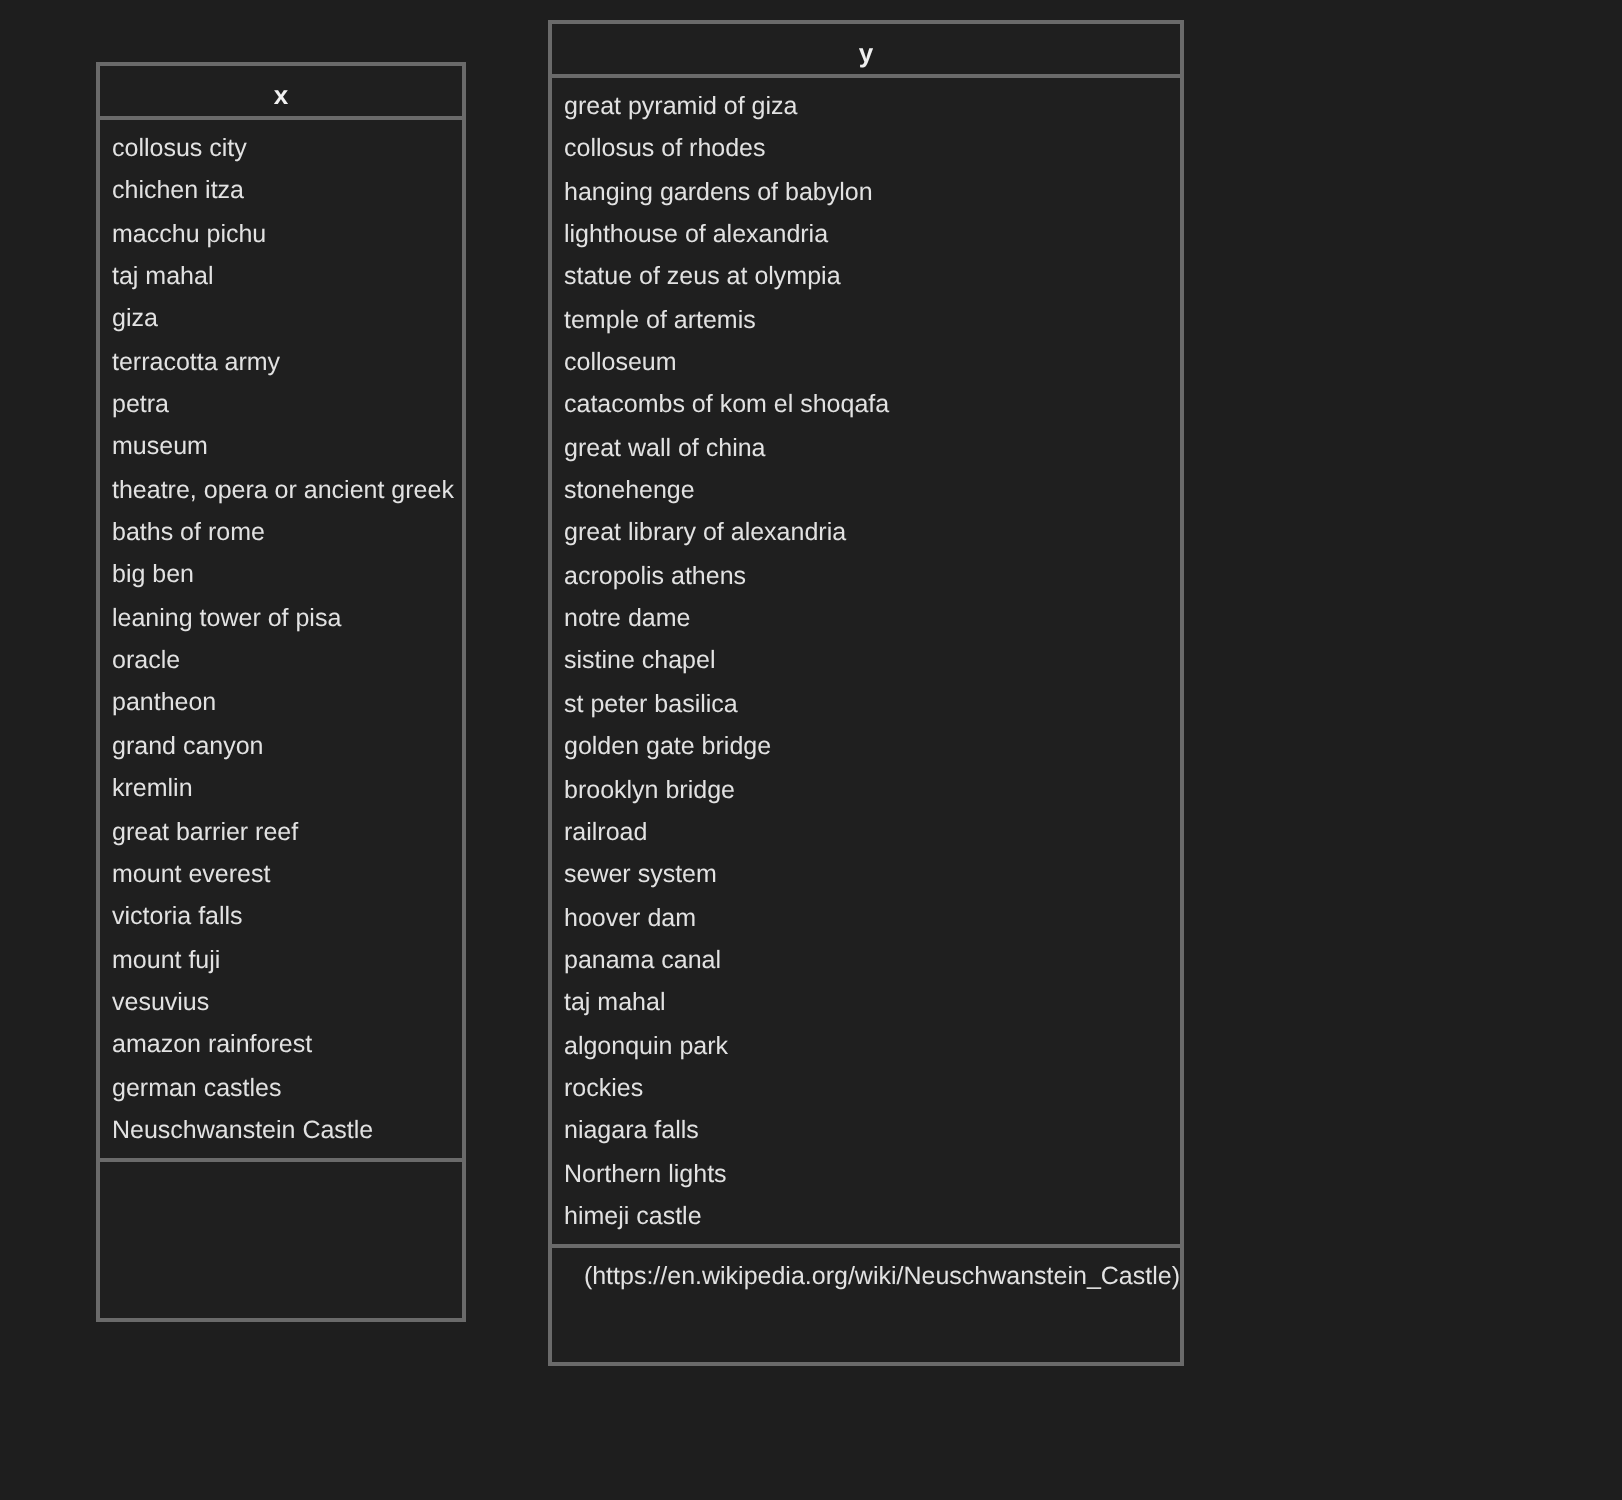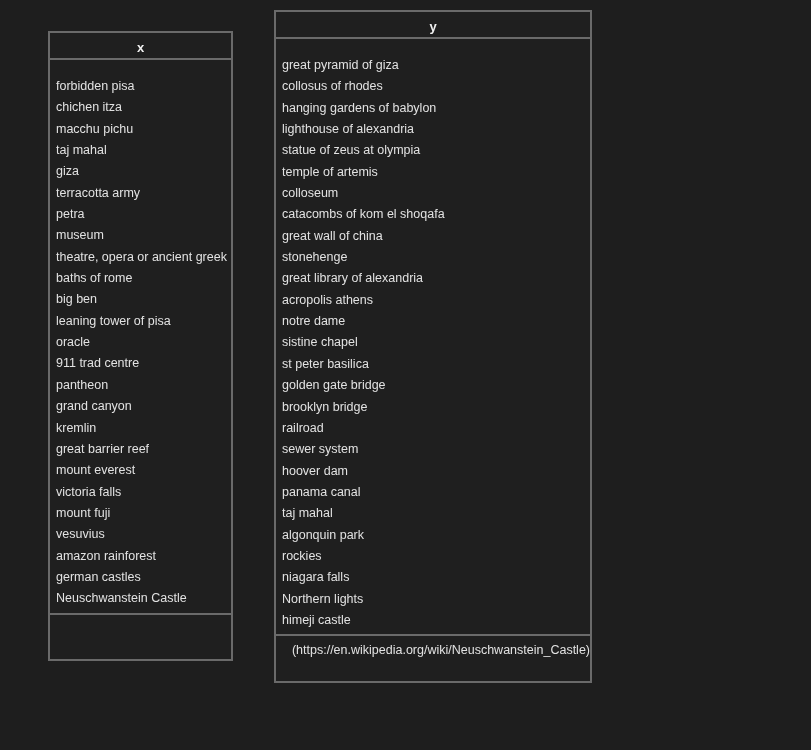--- a/index.html
+++ b/index.html
@@ -30,21 +30,21 @@
       display: flex;
       align-items: center;
       justify-content: center;
       font-weight: bold;
       font-size: 13px;
       color: #f0f0f0;
       padding-top: 3px;
       box-sizing: border-box;
     }
     .node-body {
-      padding: 16px 0 3px 6px;
+      padding: 4px 0 3px 6px;
     }
     .row {
       height: 21.35px;
       line-height: 21.35px;
       font-size: 12.5px;
       white-space: nowrap;
       color: #e2e2e2;
     }
     .node-footer {
       border-top: 2px solid #6a6a6a;
@@ -64,34 +64,33 @@
     }
   </style>
 </head>
 <body>
 
 <div class="canvas">
 
   <div class="node" id="node-x">
     <div class="node-header">x</div>
     <div class="node-body">
-      <div class="row">forbidden pisa</div>
+      <div class="row">collosus city</div>
       <div class="row">chichen itza</div>
       <div class="row">macchu pichu</div>
       <div class="row">taj mahal</div>
       <div class="row">giza</div>
       <div class="row">terracotta army</div>
       <div class="row">petra</div>
       <div class="row">museum</div>
       <div class="row">theatre, opera or ancient greek</div>
       <div class="row">baths of rome</div>
       <div class="row">big ben</div>
       <div class="row">leaning tower of pisa</div>
       <div class="row">oracle</div>
-      <div class="row">911 trad centre</div>
       <div class="row">pantheon</div>
       <div class="row">grand canyon</div>
       <div class="row">kremlin</div>
       <div class="row">great barrier reef</div>
       <div class="row">mount everest</div>
       <div class="row">victoria falls</div>
       <div class="row">mount fuji</div>
       <div class="row">vesuvius</div>
       <div class="row">amazon rainforest</div>
       <div class="row">german castles</div>

